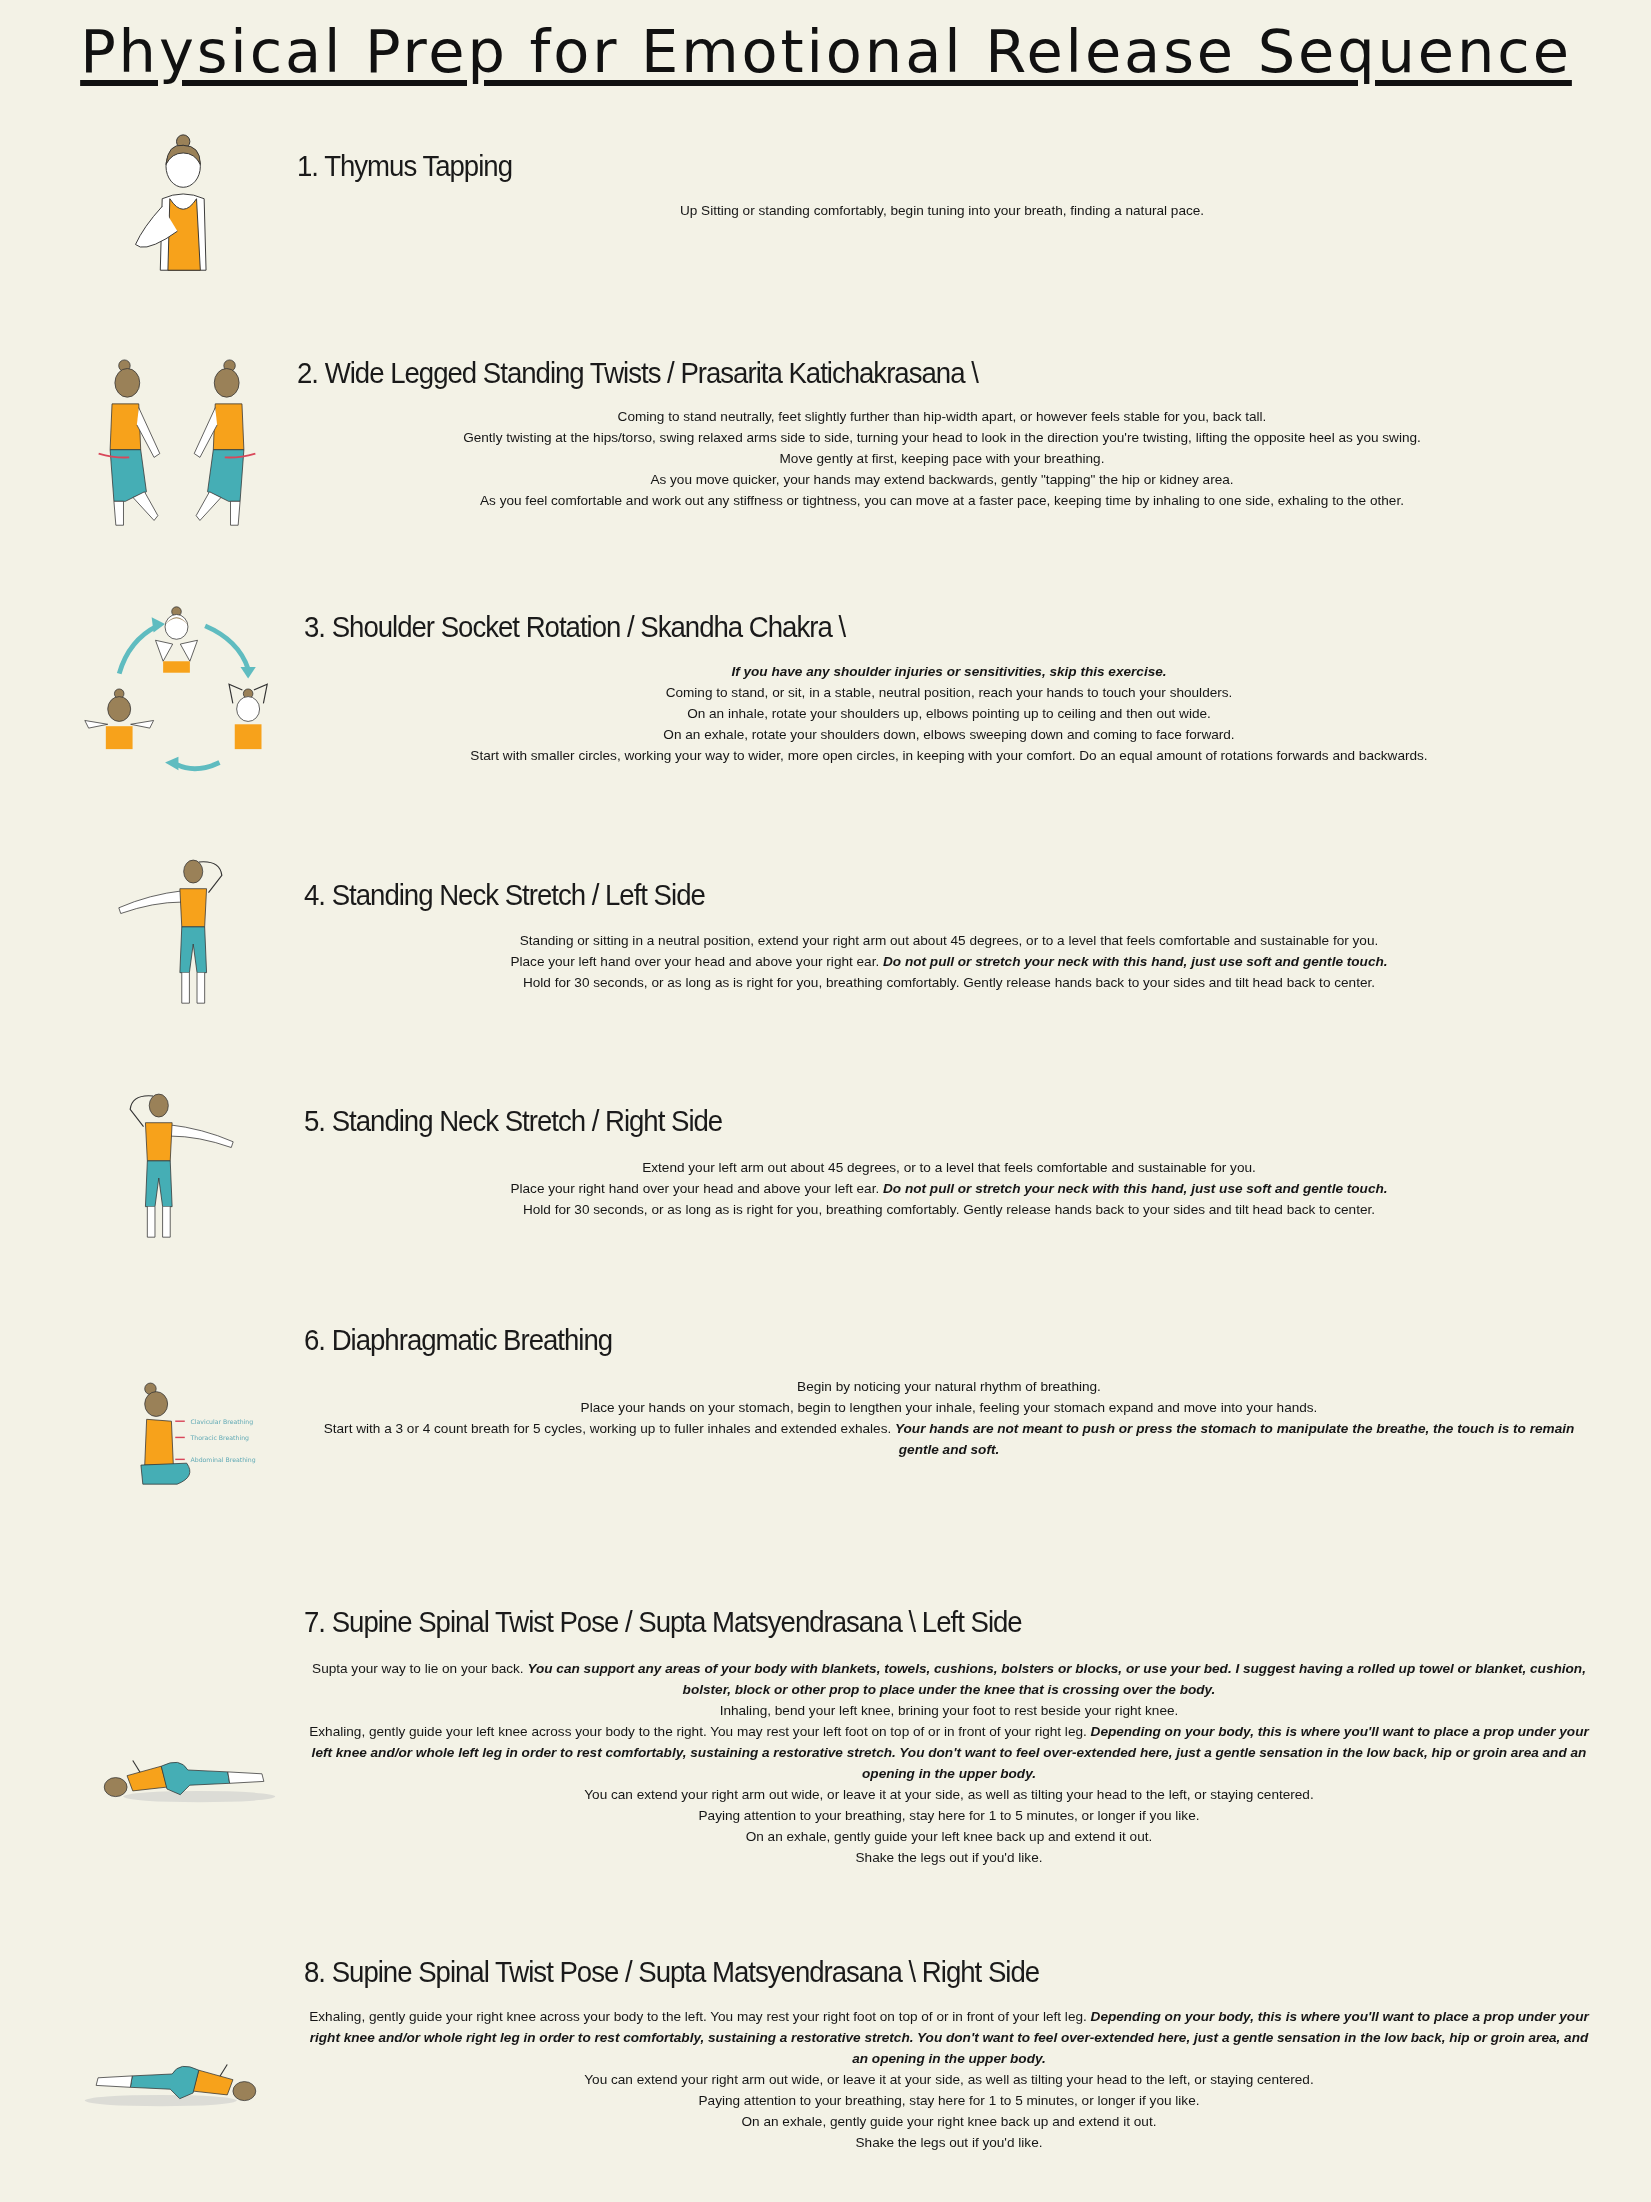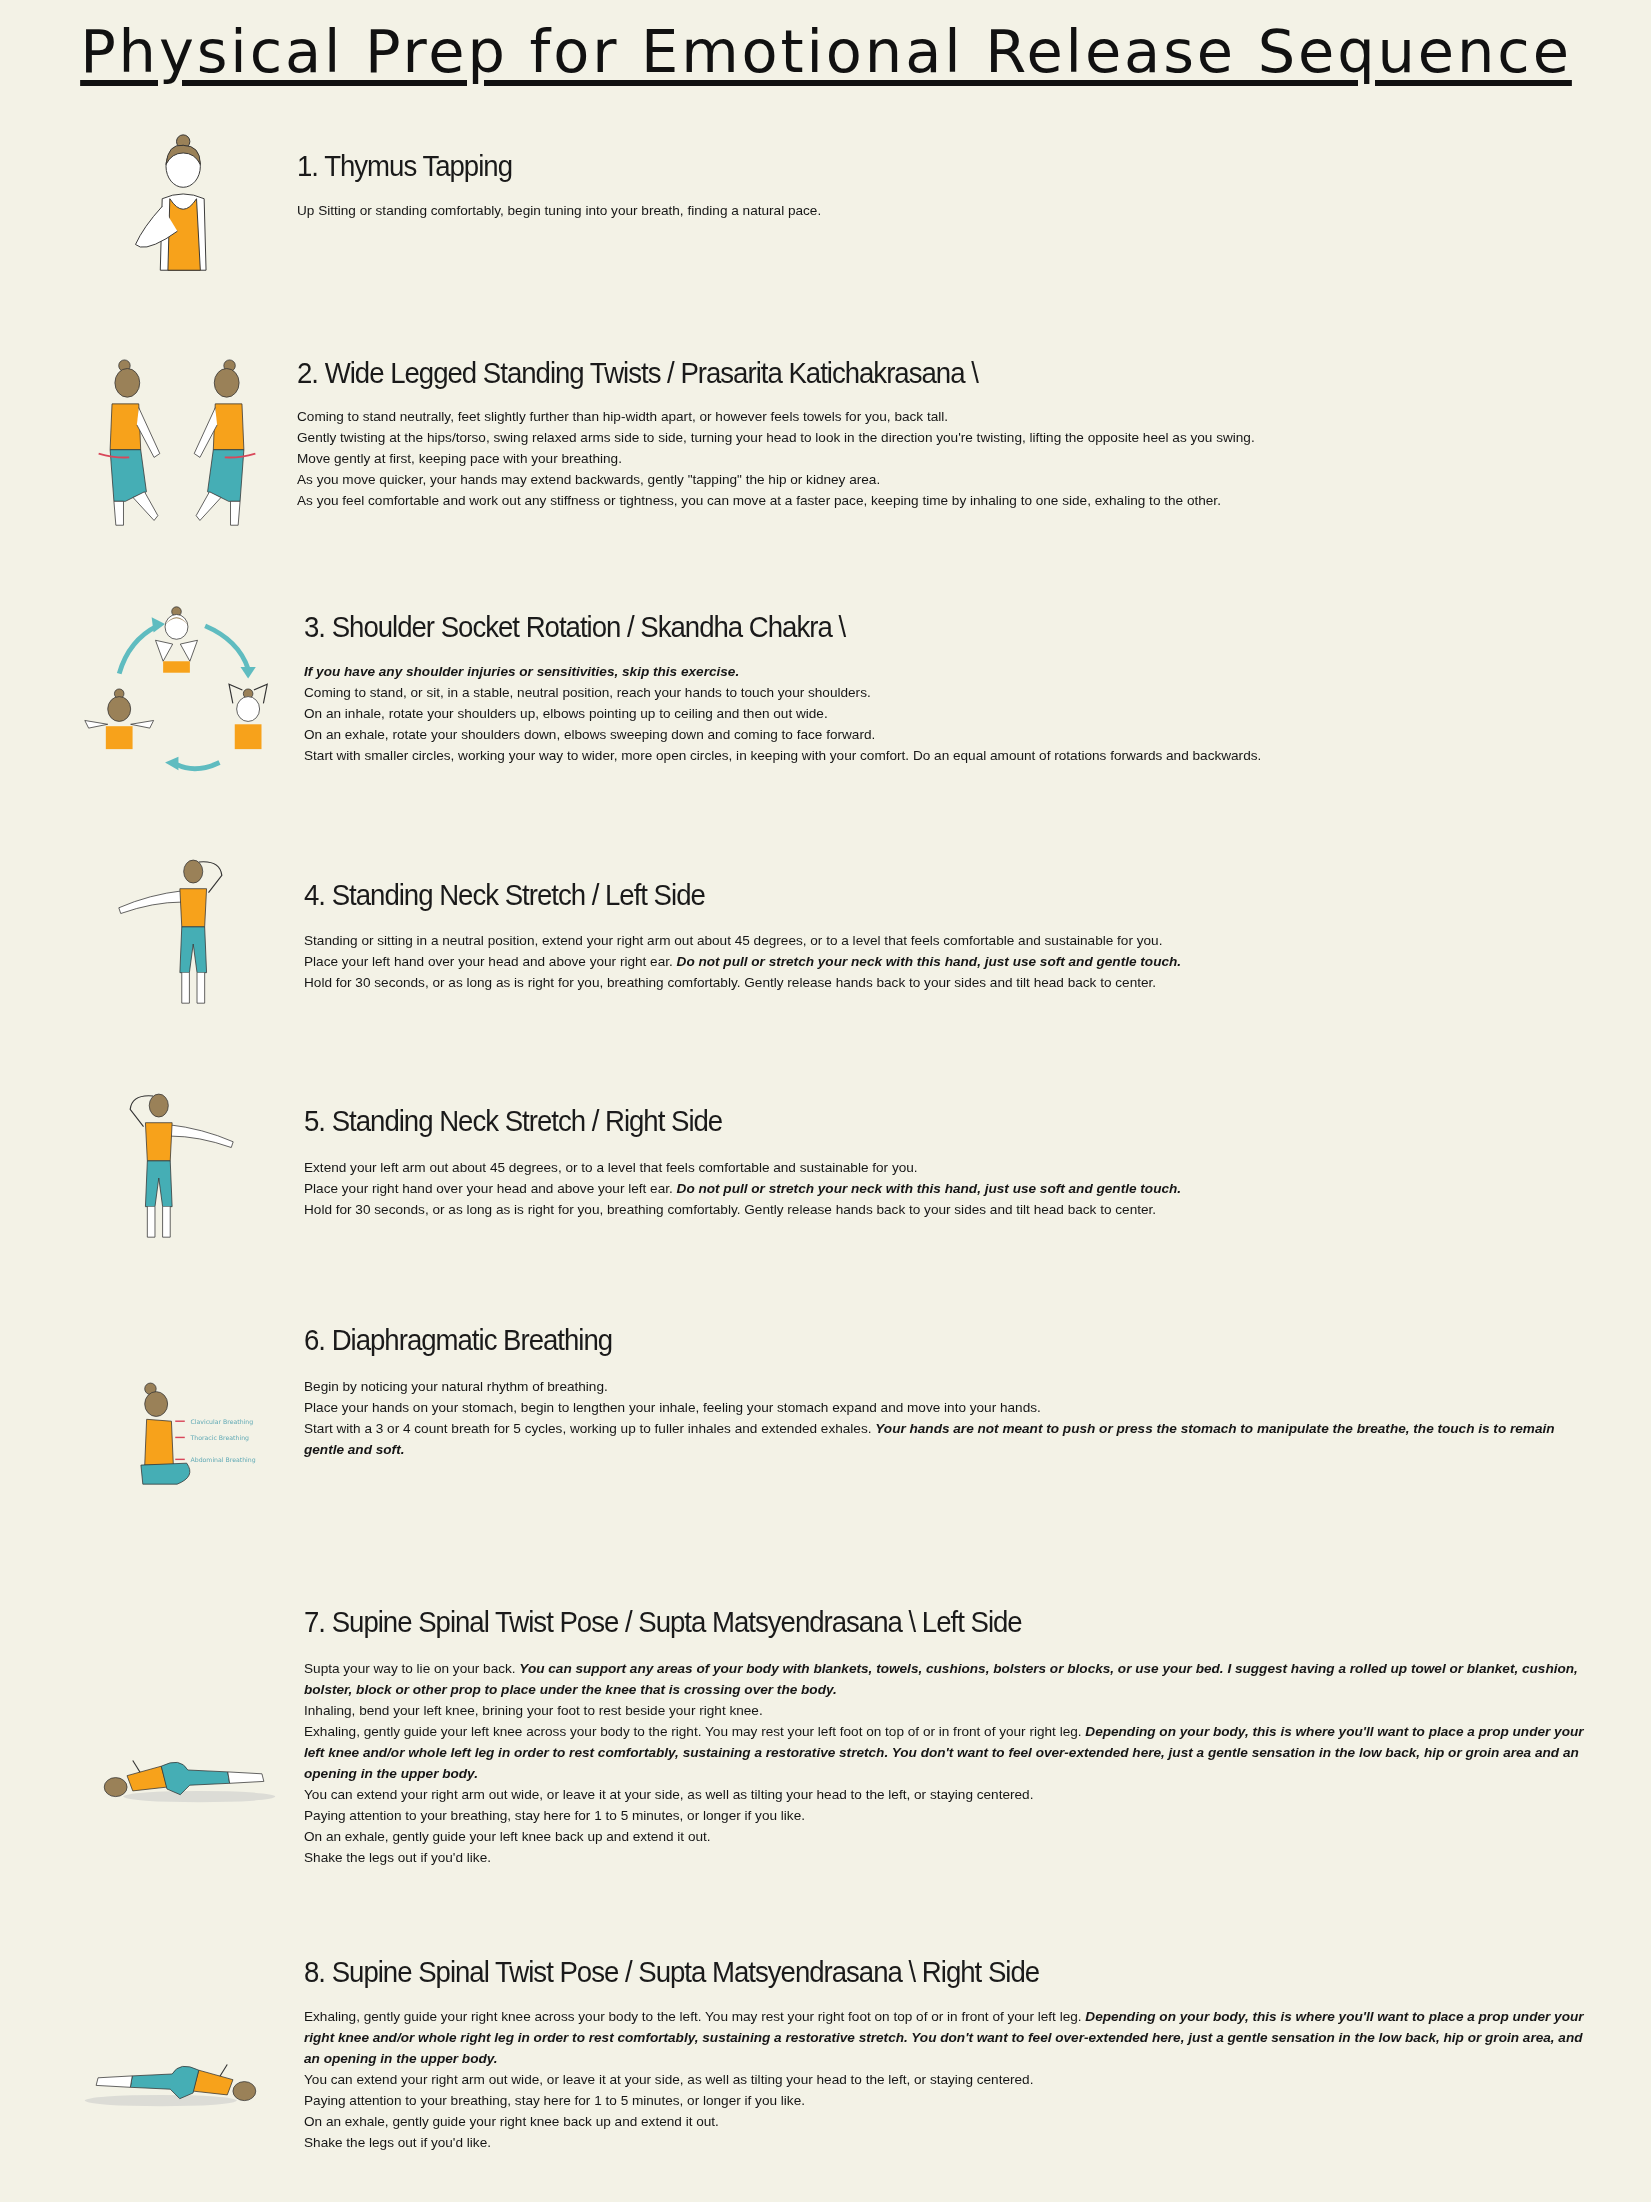--- a/index.html
+++ b/index.html
@@ -42,20 +42,21 @@
     transform: scaleX(0.92);
     transform-origin: left center;
     white-space: nowrap;
   }
   .body {
     position: absolute;
     font-size: 13.6px;
     line-height: 21px;
     color: #161616;
     width: 1290px;
+    text-align: center;
   }
   .body p { margin: 0; }
   .body b { font-style: italic; font-weight: bold; }
   svg { display: block; }
 </style>
 </head>
 <body>
 
 <h1 class="title"><span>Physical Prep for Emotional Release Sequence</span></h1>
 
@@ -96,21 +97,21 @@
         <path d="M20 96 L52 96 L58 140 L44 146 L36 150 L24 150 Z" fill="#45aeb5" stroke="#333" stroke-width="0.8"></path>
         <path d="M24 150 L26 175 L34 175 L34 150 Z" fill="#fff" stroke="#333" stroke-width="0.8"></path>
         <path d="M44 146 L66 170 L70 165 L56 140 Z" fill="#fff" stroke="#333" stroke-width="0.8"></path>
         <path d="M50 52 L72 100 L66 104 L48 70" fill="#fff" stroke="#333" stroke-width="0.8"></path>
         <path d="M8 100 Q25 105 40 104" fill="none" stroke="#d9475a" stroke-width="2"></path>
       </g>
     </svg>
   </div>
   <h2 class="heading" style="left:297px;top:356px;">2. Wide Legged Standing Twists / Prasarita Katichakrasana \</h2>
   <div class="body" style="left:297px;top:406px;">
-    <p>Coming to stand neutrally, feet slightly further than hip-width apart, or however feels towels for you, back tall.</p>
+    <p>Coming to stand neutrally, feet slightly further than hip-width apart, or however feels stable for you, back tall.</p>
     <p>Gently twisting at the hips/torso, swing relaxed arms side to side, turning your head to look in the direction you're twisting, lifting the opposite heel as you swing.</p>
     <p>Move gently at first, keeping pace with your breathing.</p>
     <p>As you move quicker, your hands may extend backwards, gently "tapping" the hip or kidney area.</p>
     <p>As you feel comfortable and work out any stiffness or tightness, you can move at a faster pace, keeping time by inhaling to one side, exhaling to the other.</p>
   </div>
 </div>
 
 <div class="section" style="top:0;">
   <div class="illus" style="left:81px;top:602px;">
     <svg width="191" height="172" viewBox="0 0 200 180">

